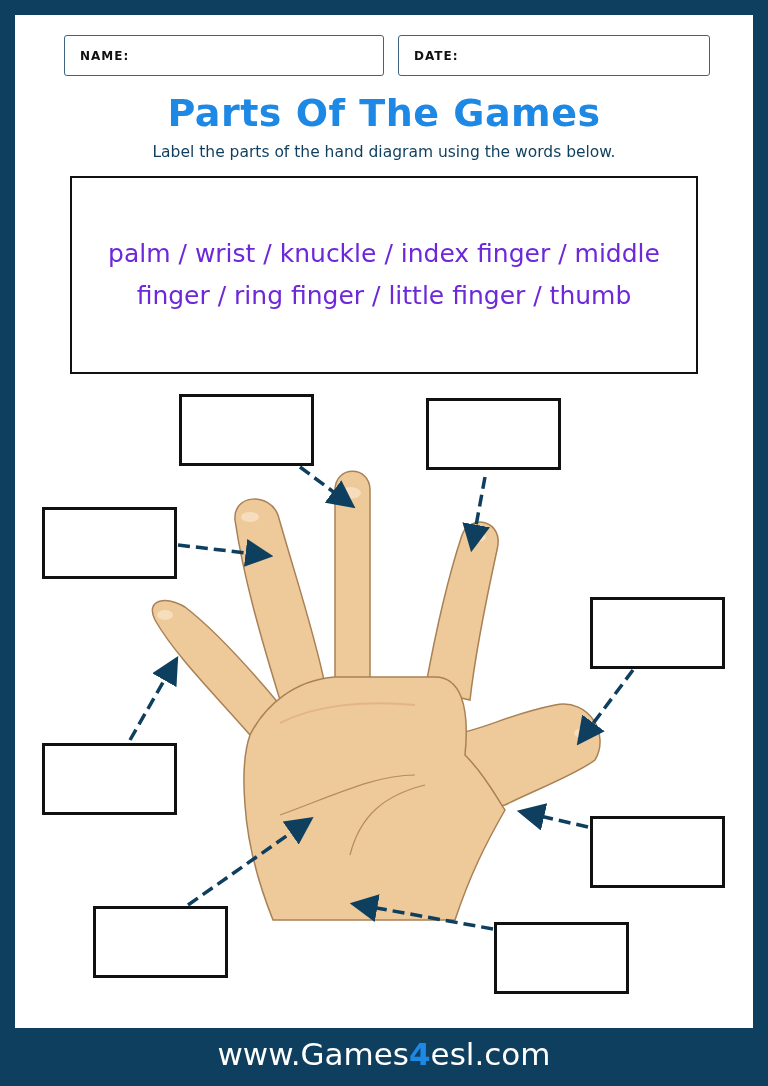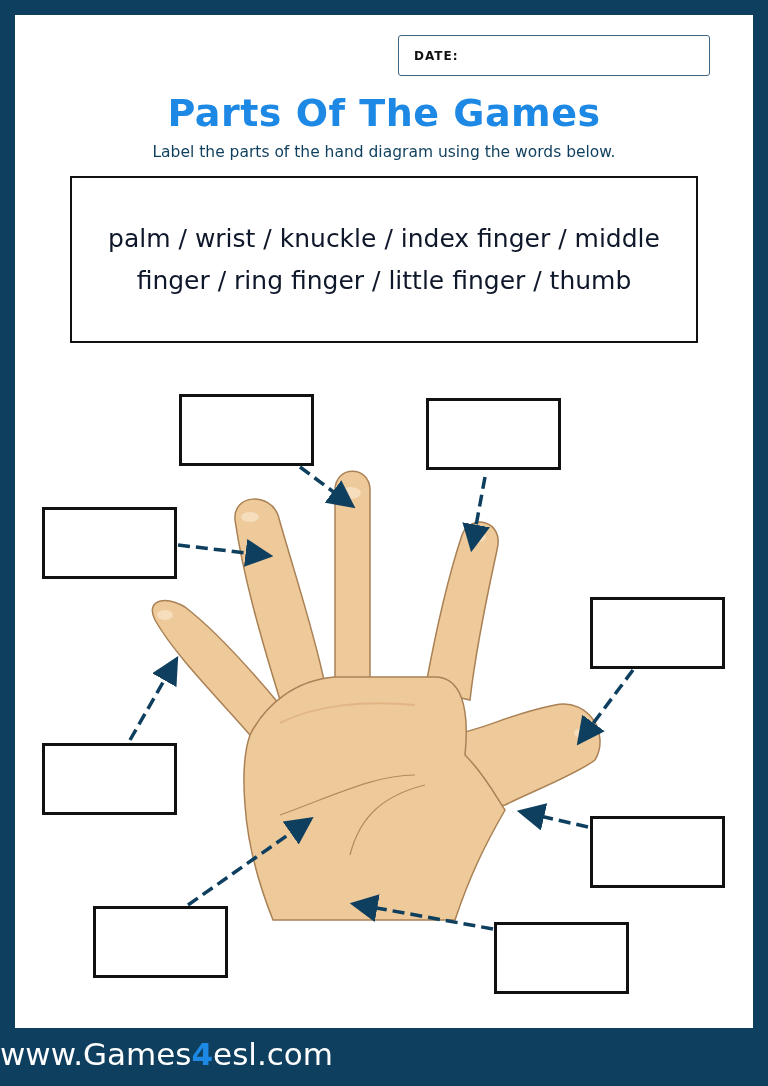--- a/index.html
+++ b/index.html
@@ -37,48 +37,51 @@
     }
     .subtitle {
       position: absolute; top: 128px; left: 0; width: 100%;
       text-align: center;
       font-size: 15.5px;
       color: #0f3f5e;
     }
     .wordbank {
       position: absolute;
       left: 55px; top: 161px;
-      width: 628px; height: 167px;
+      width: 628px; height: 198px;
       border: 2.5px solid #111;
       display: flex; align-items: center; justify-content: center;
       text-align: center;
       padding: 0 14px;
       font-size: 25px; line-height: 42px;
-      color: #0f172a;
+      color: #6d28d9;
     }
     .diagram { position: absolute; left: 0; top: 0; width: 738px; height: 1013px; }
     .label-box {
       position: absolute;
       width: 135px; height: 72px;
       border: 3px solid #111;
       background: #fff;
     }
     .footer {
       position: absolute; left: 0; top: 1036px; width: 768px;
-      text-align: left;
+      text-align: center;
       font-size: 31px;
       color: #ffffff;
     }
     .footer .four { color: #1e88e5; font-weight: bold; }
   </style>
 </head>
 <body>
 
 <div class="page">
 
+  <div class="field name">
+    <span>NAME:</span>
+  </div>
   <div class="field date">
     <span>DATE:</span>
   </div>
 
   <div class="title">Parts Of The Games</div>
   <div class="subtitle">Label the parts of the hand diagram using the words below.</div>
 
   <div class="wordbank">
     <span>palm / wrist / knuckle / index finger / middle finger / ring finger / little finger / thumb</span>
   </div>

